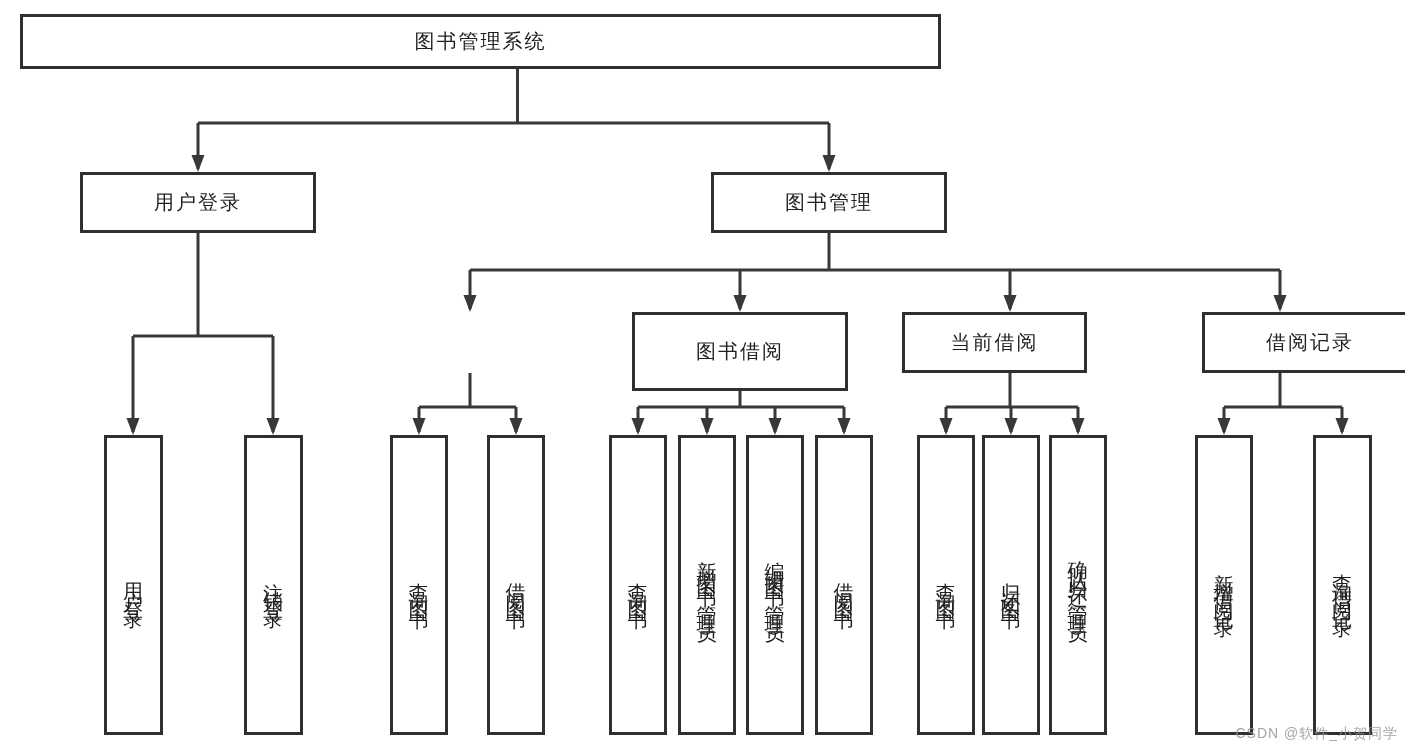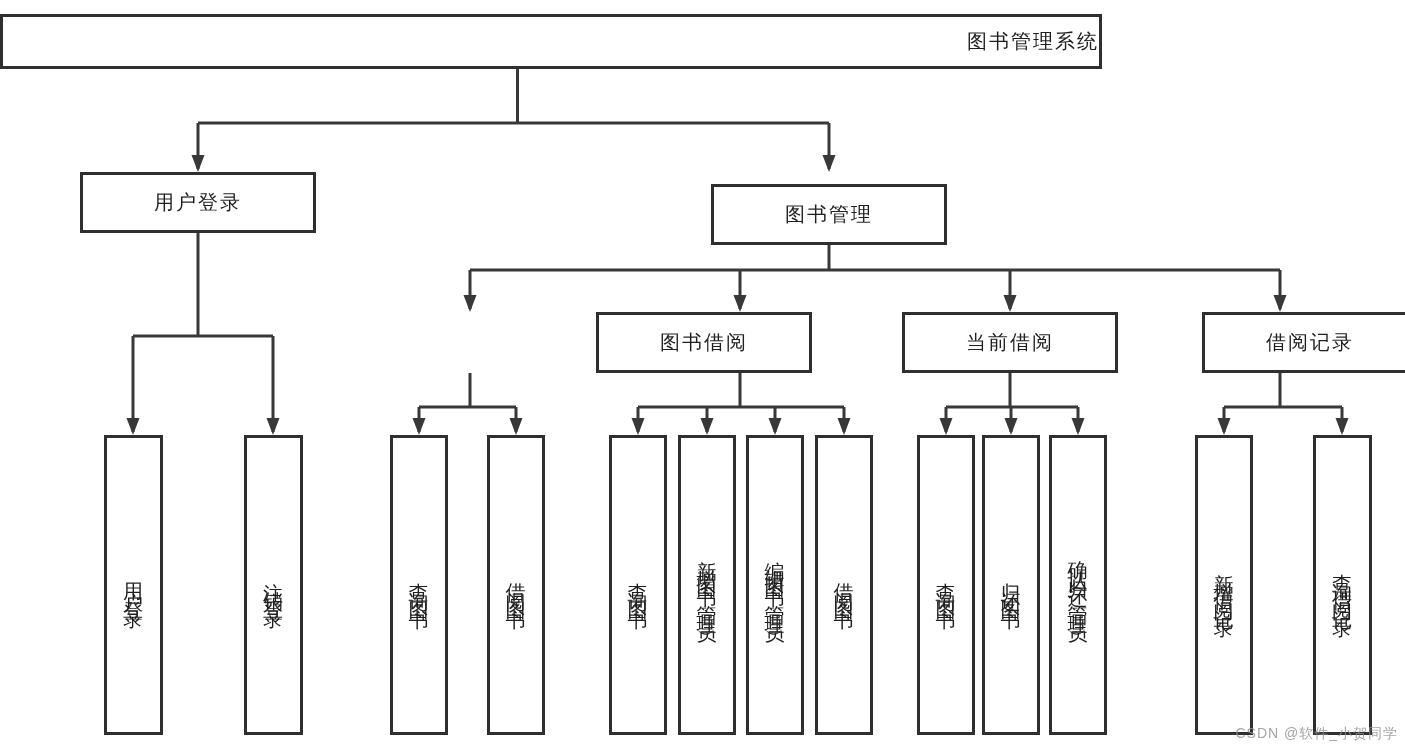--- a/index.html
+++ b/index.html
@@ -92,35 +92,35 @@
       <polygon points="768.5,418 781.5,418 775,435"></polygon>
       <polygon points="837.5,418 850.5,418 844,435"></polygon>
       <polygon points="939.5,418 952.5,418 946,435"></polygon>
       <polygon points="1004.5,418 1017.5,418 1011,435"></polygon>
       <polygon points="1071.5,418 1084.5,418 1078,435"></polygon>
       <polygon points="1217.5,418 1230.5,418 1224,435"></polygon>
       <polygon points="1335.5,418 1348.5,418 1342,435"></polygon>
     </g>
   </svg>
 
-  <div class="node hbox" style="left:0; top:14px; width:1102px; height:55px;justify-content:flex-end;">
+  <div class="node hbox" style="left:20px; top:14px; width:921px; height:55px;">
     <span class="lbl">图书管理系统</span>
   </div>
 
   <div class="node hbox" style="left:80px; top:172px; width:236px; height:61px;">
     <span class="lbl">用户登录</span>
   </div>
-  <div class="node hbox" style="left:711px; top:172px; width:236px; height:61px;margin-top:12px;">
+  <div class="node hbox" style="left:711px; top:172px; width:236px; height:61px;">
     <span class="lbl">图书管理</span>
   </div>
 
-  <div class="node hbox" style="left:596px; top:312px; width:216px; height:61px;text-align:right;">
+  <div class="node hbox" style="left:632px; top:312px; width:216px; height:79px;text-align:right;">
     <span class="lbl">图书借阅</span>
   </div>
-  <div class="node hbox" style="left:902px; top:312px; width:216px; height:61px;">
+  <div class="node hbox" style="left:902px; top:312px; width:185px; height:61px;">
     <span class="lbl">当前借阅</span>
   </div>
   <div class="node hbox" style="left:1172px; top:312px; width:216px; height:61px;margin-left:30px;">
     <span class="lbl">借阅记录</span>
   </div>
 
   <div class="node vbox" style="left:104px; top:435px; width:59px; height:300px;">
     <span class="lbl">用户登录</span>
   </div>
   <div class="node vbox" style="left:244px; top:435px; width:59px; height:300px;">

